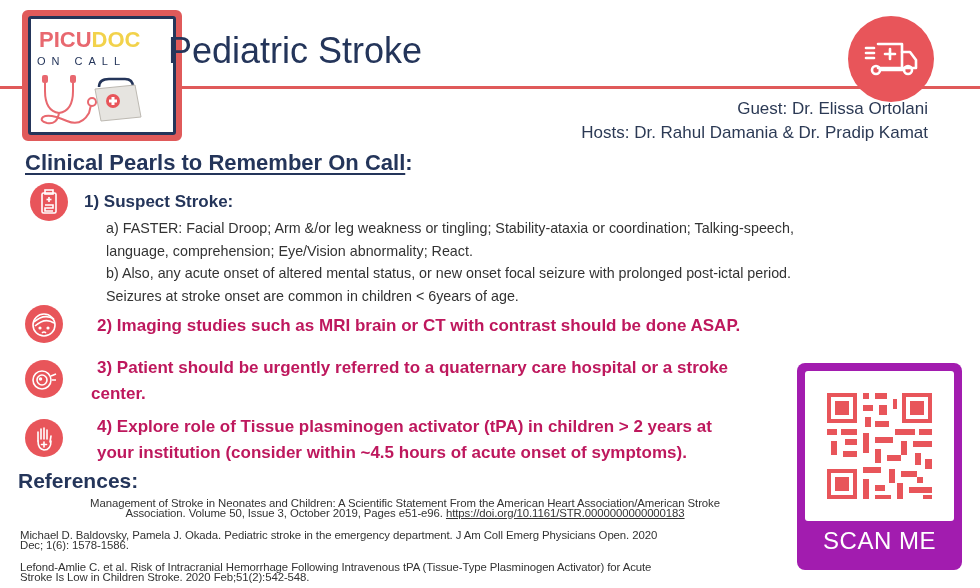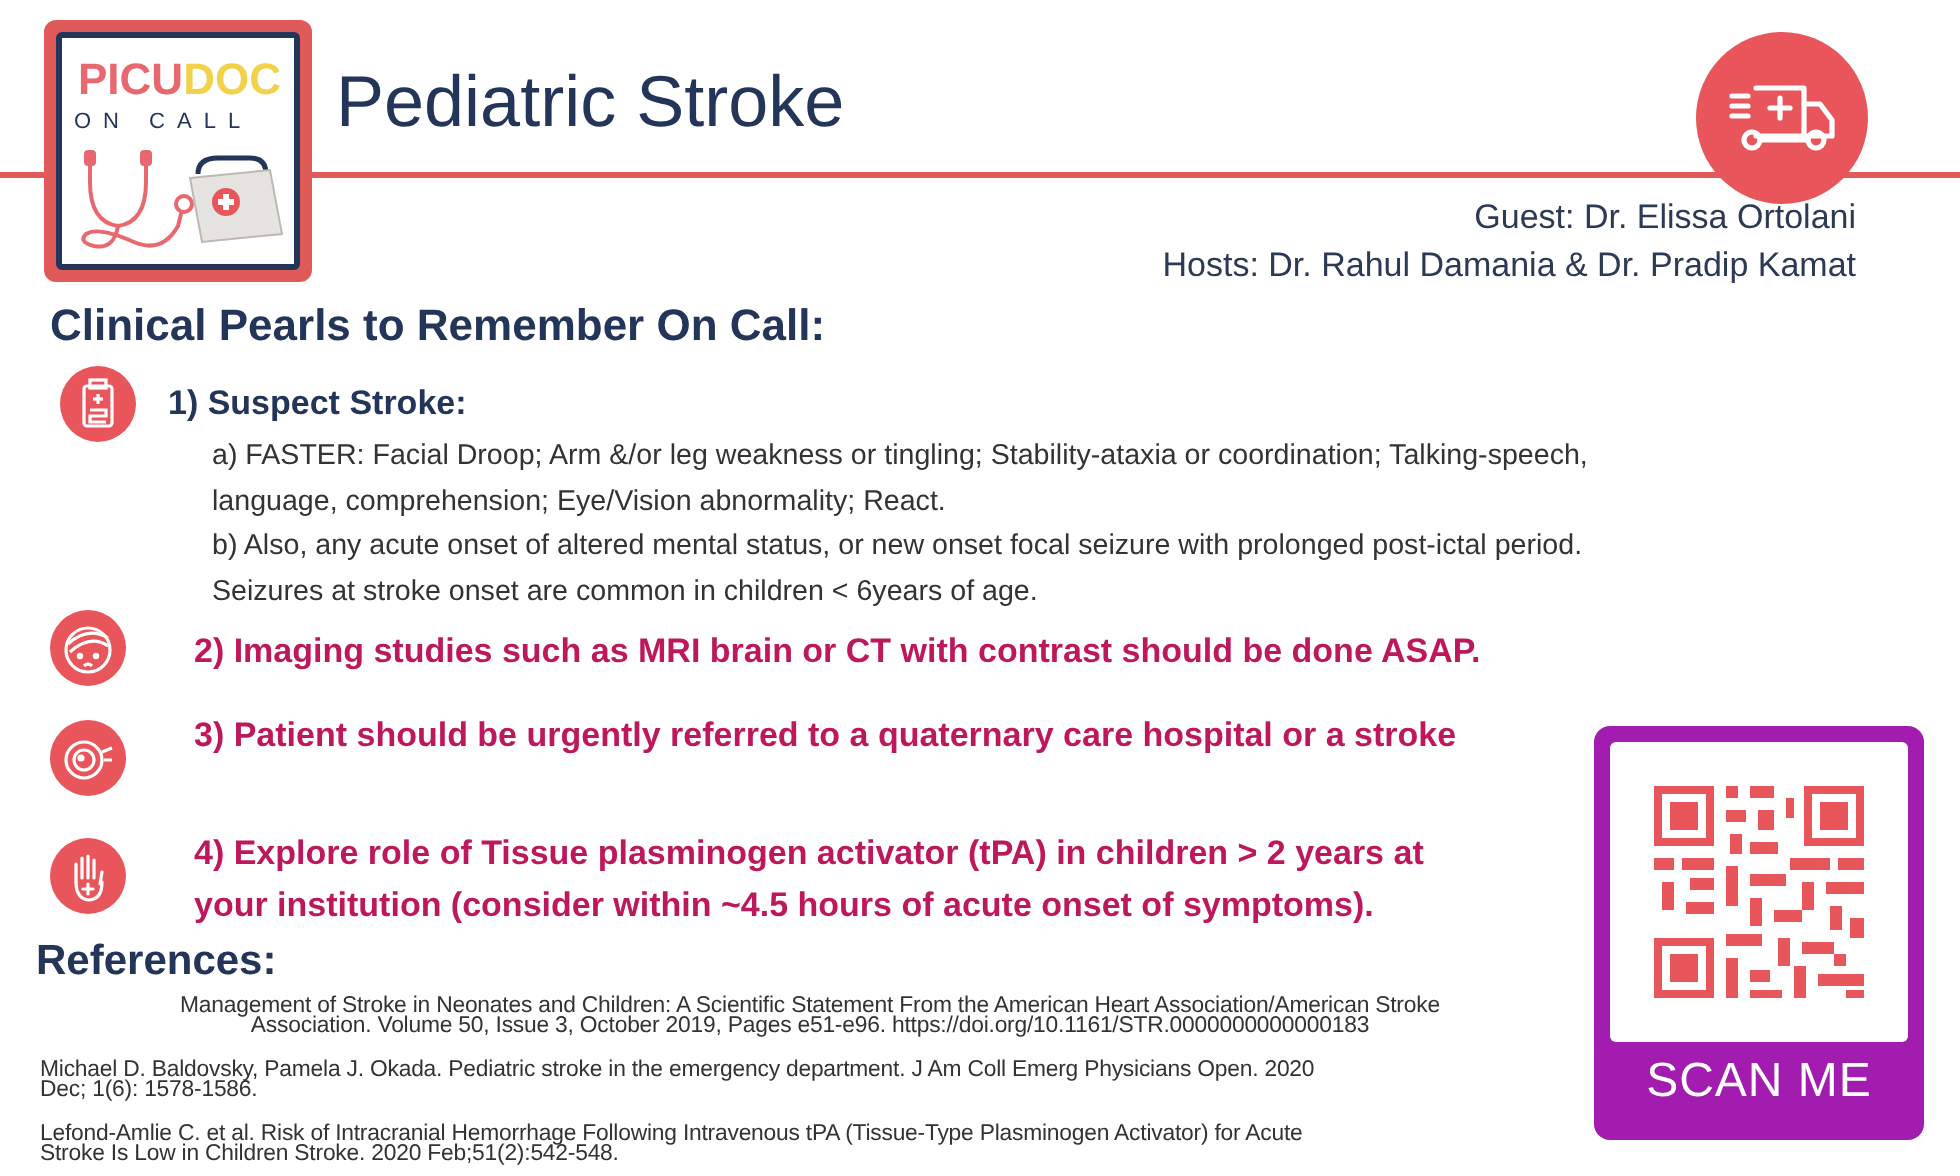--- a/index.html
+++ b/index.html
@@ -1,48 +1,48 @@
 <!DOCTYPE html>
 <html><head>
 <meta charset="utf-8">
 <style>
   * { box-sizing: border-box; margin: 0; padding: 0; }
   html, body { width: 980px; height: 588px; background: #ffffff; overflow: hidden; }
   body { position: relative; font-family: "Liberation Sans", "DejaVu Sans", sans-serif; color: #1f2f4d; }
 
   .header-rule { position: absolute; left: 0; top: 86px; width: 980px; height: 3px; background: #e05a5a; }
 
-  .logo { position: absolute; left: 22px; top: 10px; width: 134px; height: 131px; border: 4px solid #e05a5a; border-radius: 6px; background: #e05a5a; }
+  .logo { position: absolute; left: 22px; top: 10px; width: 160px; height: 131px; border: 4px solid #e05a5a; border-radius: 6px; background: #e05a5a; }
   .logo-inner { position: absolute; left: 2px; top: 2px; right: 2px; bottom: 2px; border: 3px solid #24355a; border-radius: 3px; background: #fff; }
   .logo-word { position: absolute; left: 8px; top: 10px; font-weight: bold; font-size: 22px; letter-spacing: 0px; line-height: 22px; }
   .logo-word .picu { color: #e8686f; }
   .logo-word .doc { color: #f2d24b; }
   .logo-sub { position: absolute; left: 6px; top: 36px; font-size: 11px; letter-spacing: 6px; color: #24355a; }
   .logo-art { position: absolute; left: 6px; top: 54px; }
 
   .title { position: absolute; left: 168px; top: 30px; font-size: 36px; color: #24355a; font-weight: normal; }
 
   .ambulance { position: absolute; left: 848px; top: 16px; width: 86px; height: 86px; border-radius: 50%; background: #e8555a; }
 
   .credits { position: absolute; right: 52px; top: 97px; text-align: right; font-size: 17px; color: #2c3a55; line-height: 24px; }
 
   .section-title { position: absolute; left: 25px; top: 150px; font-size: 22px; font-weight: bold; color: #24355a; }
-  .section-title .u { text-underline-offset: 3px; }
+  .section-title .u { text-decoration: underline; text-underline-offset: 3px; }
 
   .pearl-icon { position: absolute; width: 38px; height: 38px; border-radius: 50%; background: #e8555a; }
   .pearl-icon svg { position: absolute; left: 0; top: 0; }
 
   .pearl-head { position: absolute; font-weight: bold; font-size: 17px; color: #24355a; }
   .pearl-body { position: absolute; left: 106px; top: 217px; width: 700px; font-size: 14.3px; color: #333; line-height: 22.5px; }
 
   .pearl-bold { position: absolute; font-weight: bold; font-size: 17px; color: #be185d; line-height: 26px; margin-left: 13px; }
 
   .refs-title { position: absolute; left: 18px; top: 469px; font-weight: bold; font-size: 21px; color: #24355a; }
   .ref { position: absolute; left: 20px; width: 770px; font-size: 11.4px; color: #333; line-height: 10px; letter-spacing: -0.1px; }
-  .ref a { color: #333; }
+  .ref a { color: #333; text-decoration: underline; }
 
   .qr-card { position: absolute; left: 797px; top: 363px; width: 165px; height: 207px; background: #a21caf; border-radius: 8px; }
   .qr-white { position: absolute; left: 8px; top: 8px; width: 149px; height: 150px; background: #fff; border-radius: 3px; }
   .qr-label { position: absolute; left: 0; top: 164px; width: 165px; text-align: center; color: #fff; font-size: 24px; letter-spacing: 0.5px; }
 </style>
 </head>
 <body>
 
 <div class="header-rule"></div>
 
@@ -133,20 +133,21 @@
       <g fill="none" stroke="#fff" stroke-width="1.6">
     <circle cx="17" cy="20" r="9"></circle>
         <circle cx="17" cy="20" r="5"></circle>
         <circle cx="15.5" cy="19" r="1" fill="#fff"></circle>
     <path d="M26 16 L31 14 M27 20 L31 20"></path>
       </g>
     </svg>
 </div>
 <div class="pearl-bold" style="left:84px; top:355px;">
   <div>3) Patient should be urgently referred to a quaternary care hospital or a stroke</div>
+  <div style="margin-left:-6px">center.</div>
 </div>
 
 <div class="pearl-icon" style="left:25px; top:419px;">
   <svg width="38" height="38" viewBox="0 0 38 38">
       <g fill="none" stroke="#fff" stroke-width="1.6" stroke-linecap="round">
     <path d="M13 22 L13 13 M16 20 L16 10 M19 20 L19 9 M22 20 L22 11 M25 23 L26 17"></path>
     <path d="M13 22 Q13 30 19 31 Q26 31 26 22"></path>
     <line x1="19" y1="23" x2="19" y2="28"></line>
         <line x1="16.5" y1="25.5" x2="21.5" y2="25.5"></line>
       </g>

